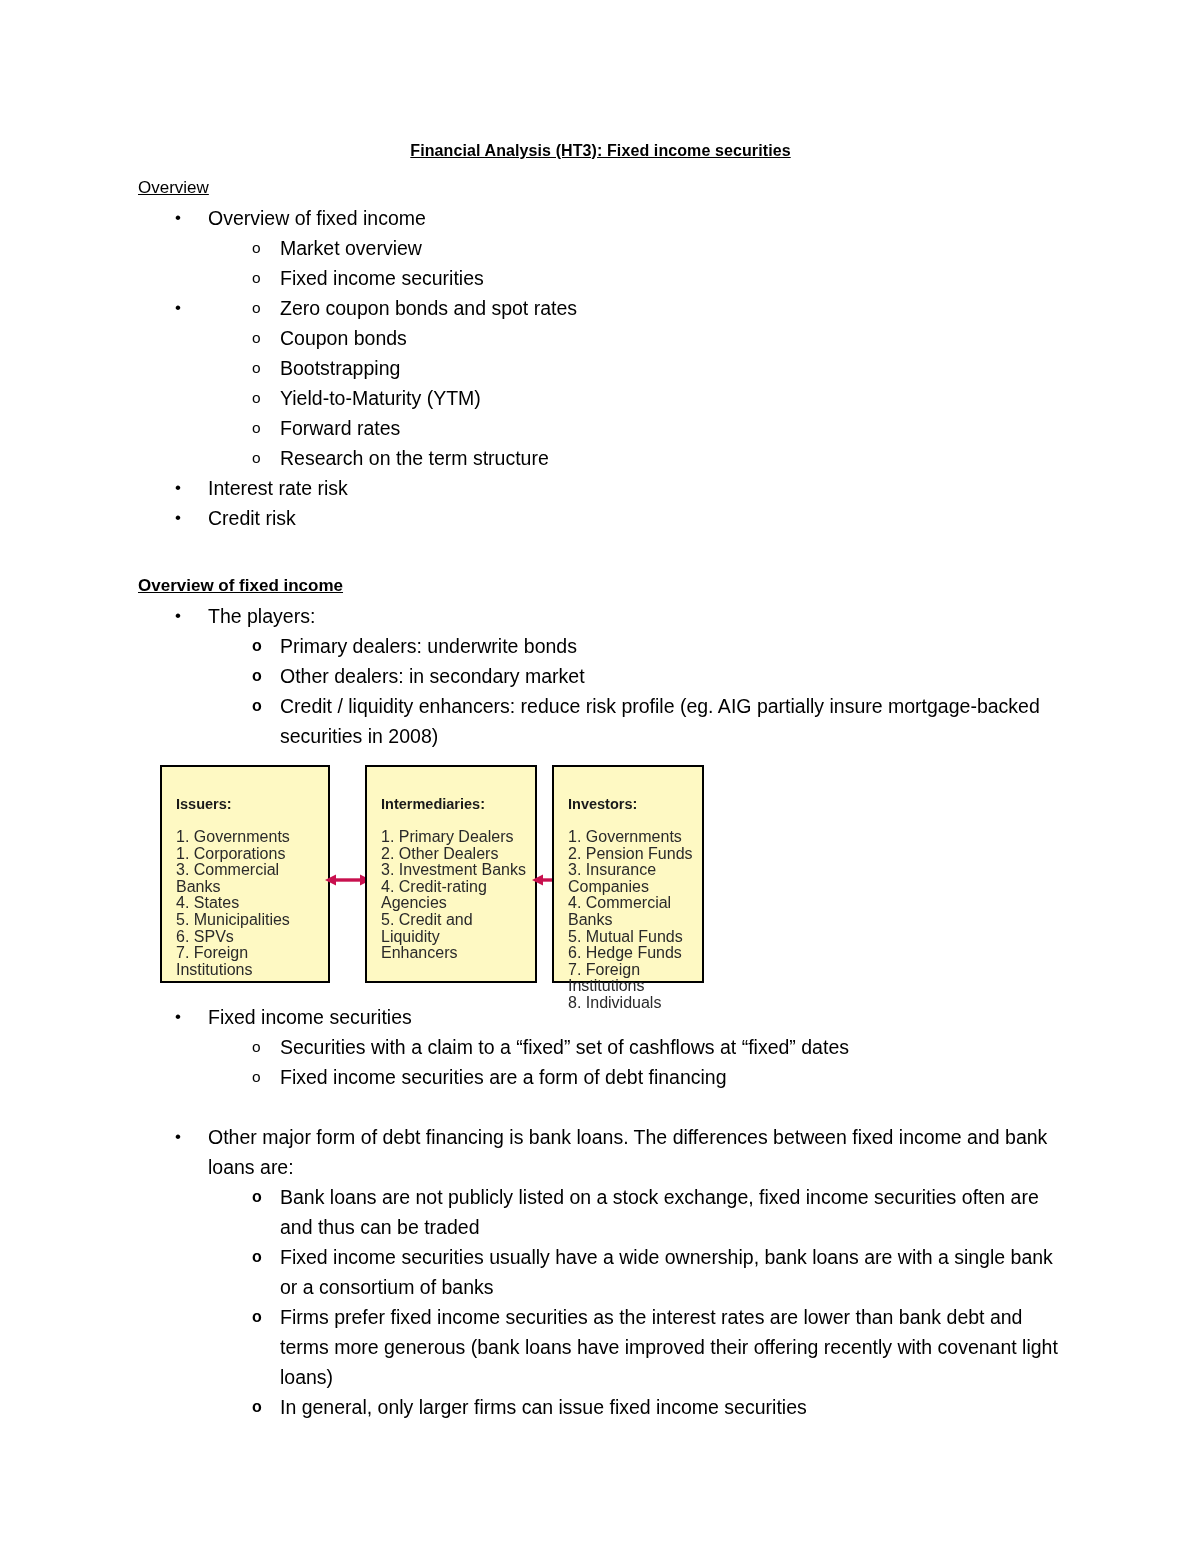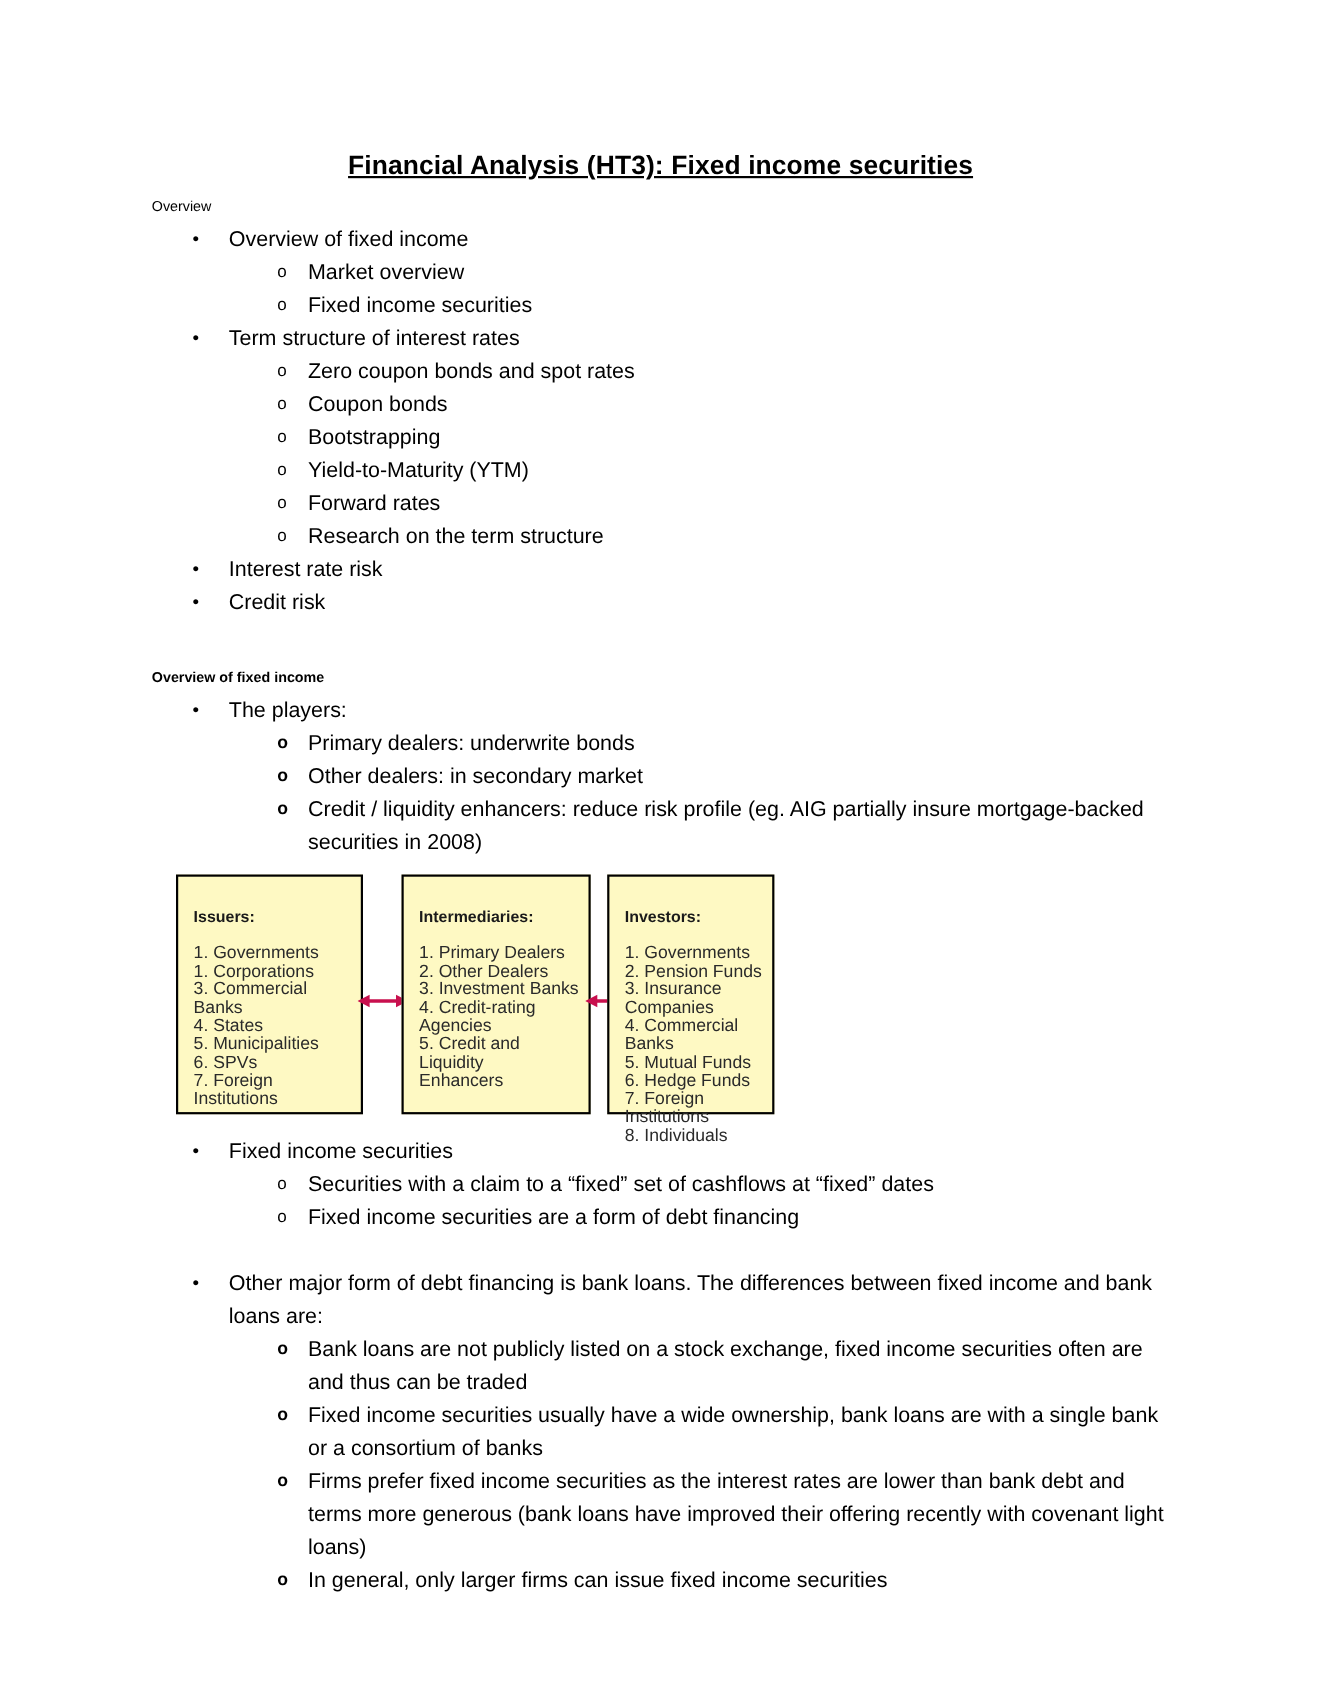--- a/index.html
+++ b/index.html
@@ -21,34 +21,35 @@
   .content {
     position: absolute;
     left: 138px;
     top: 138px;
     width: 925px;
   }
 
   
   .doc-title {
     text-align: center;
-    font-size: 24px;
+    font-size: 16px;
     font-weight: bold;
     text-decoration: underline;
     letter-spacing: 0.1px;
     line-height: 26px;
     margin: 0 0 9px 0;
   }
 
   
   .heading {
-    font-size: 13px;
+    font-size: 17px;
     line-height: 30px;
     margin: 0;
     font-weight: normal;
+    text-decoration: underline;
   }
   .heading.bold {
     font-weight: bold;
   }
 
   
   ul.lvl1 {
     list-style: none;
     margin: 0;
     padding: 0;
@@ -173,21 +174,20 @@
           </li>
           <li>
             <span class="marker">o</span>
             <span class="txt">Fixed income securities</span>
           </li>
         </ul>
       </li>
 
       <li>
         <span class="marker">•</span>
-        <span class="txt">Term structure of interest rates</span>
         <ul class="lvl2">
           <li>
             <span class="marker">o</span>
             <span class="txt">Zero coupon bonds and spot rates</span>
           </li>
           <li>
             <span class="marker">o</span>
             <span class="txt">Coupon bonds</span>
           </li>
           <li>

